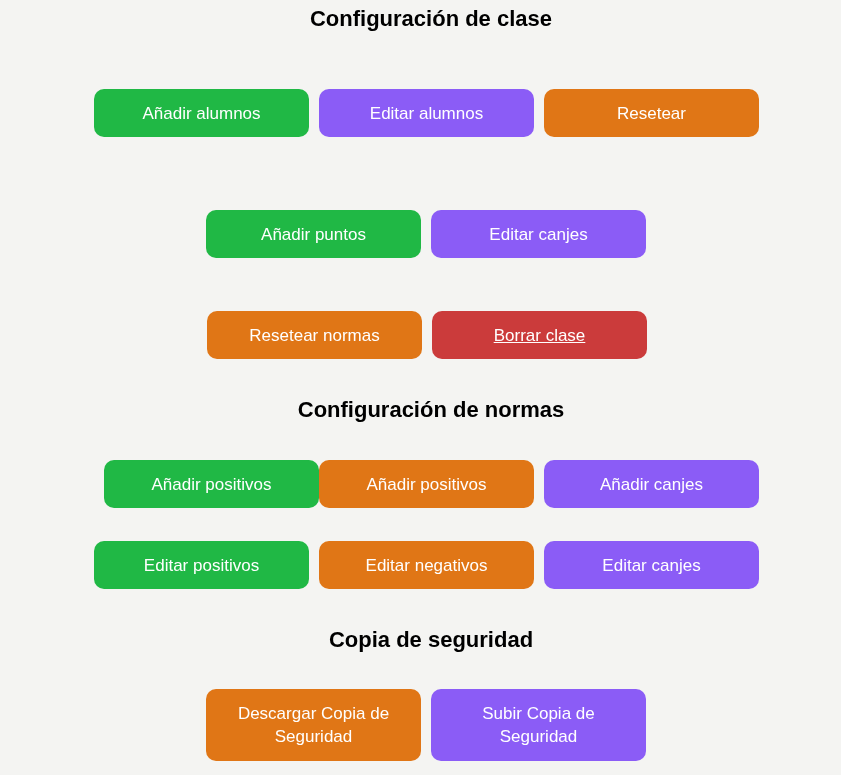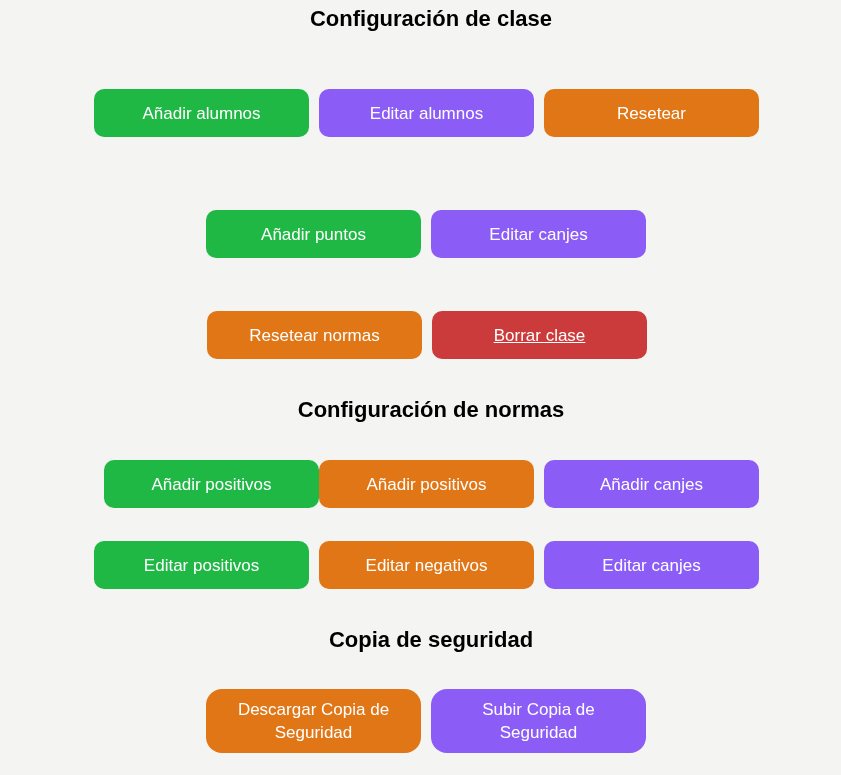--- a/index.html
+++ b/index.html
@@ -36,21 +36,21 @@
     font-size: 17px;
     display: flex;
     align-items: center;
     justify-content: center;
     text-align: center;
     padding: 16px 12px;
     box-sizing: border-box;
     cursor: pointer;
     line-height: 23px;
   }
-  .btn.tall { height: 64px; border-radius: 16px; }
+  .btn.tall { height: 72px; }
   .green  { background: #20b845; }
   .blue   { background: #8b5cf6; }
   .orange { background: #e07616; }
   .red    { background: #cb3b3b; }
 </style>
 </head>
 <body>
 
 <h2 class="heading" style="top:6px;">Configuración de clase</h2>
 

